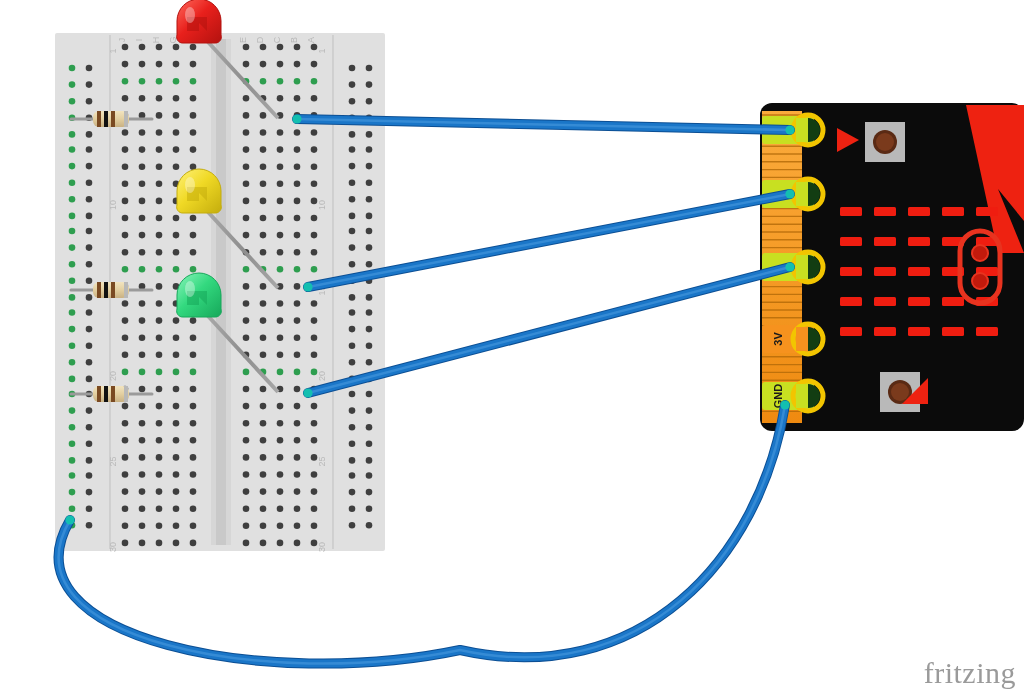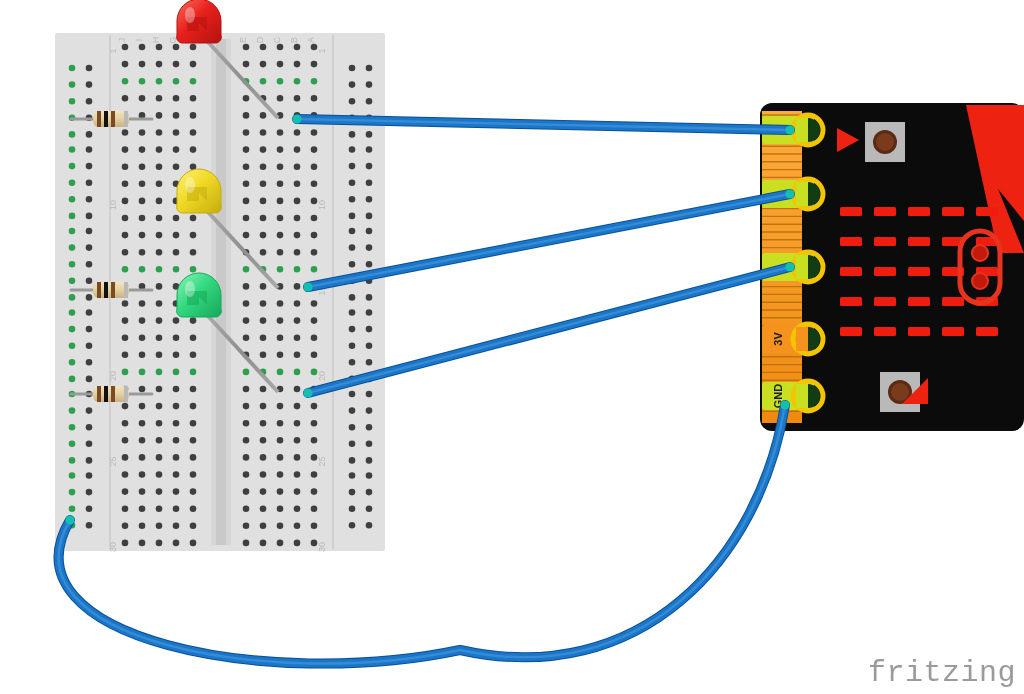--- a/index.html
+++ b/index.html
@@ -27,21 +27,21 @@
   .pinlabel {
     font-family: "Liberation Sans", sans-serif;
     font-size: 11px;
     font-weight: bold;
     fill: #1a1a1a;
   }
   #fritzing-logo {
     position: absolute;
     right: 8px;
     bottom: 4px;
-    font-family: Liberation Mono, monospace;
+    font-family: Liberation Serif, serif;
     font-size: 30px;
     color: #9a9a9a;
     letter-spacing: 0.5px;
     user-select: none;
     text-align: center;
   }
 </style>
 </head>
 <body>
 

